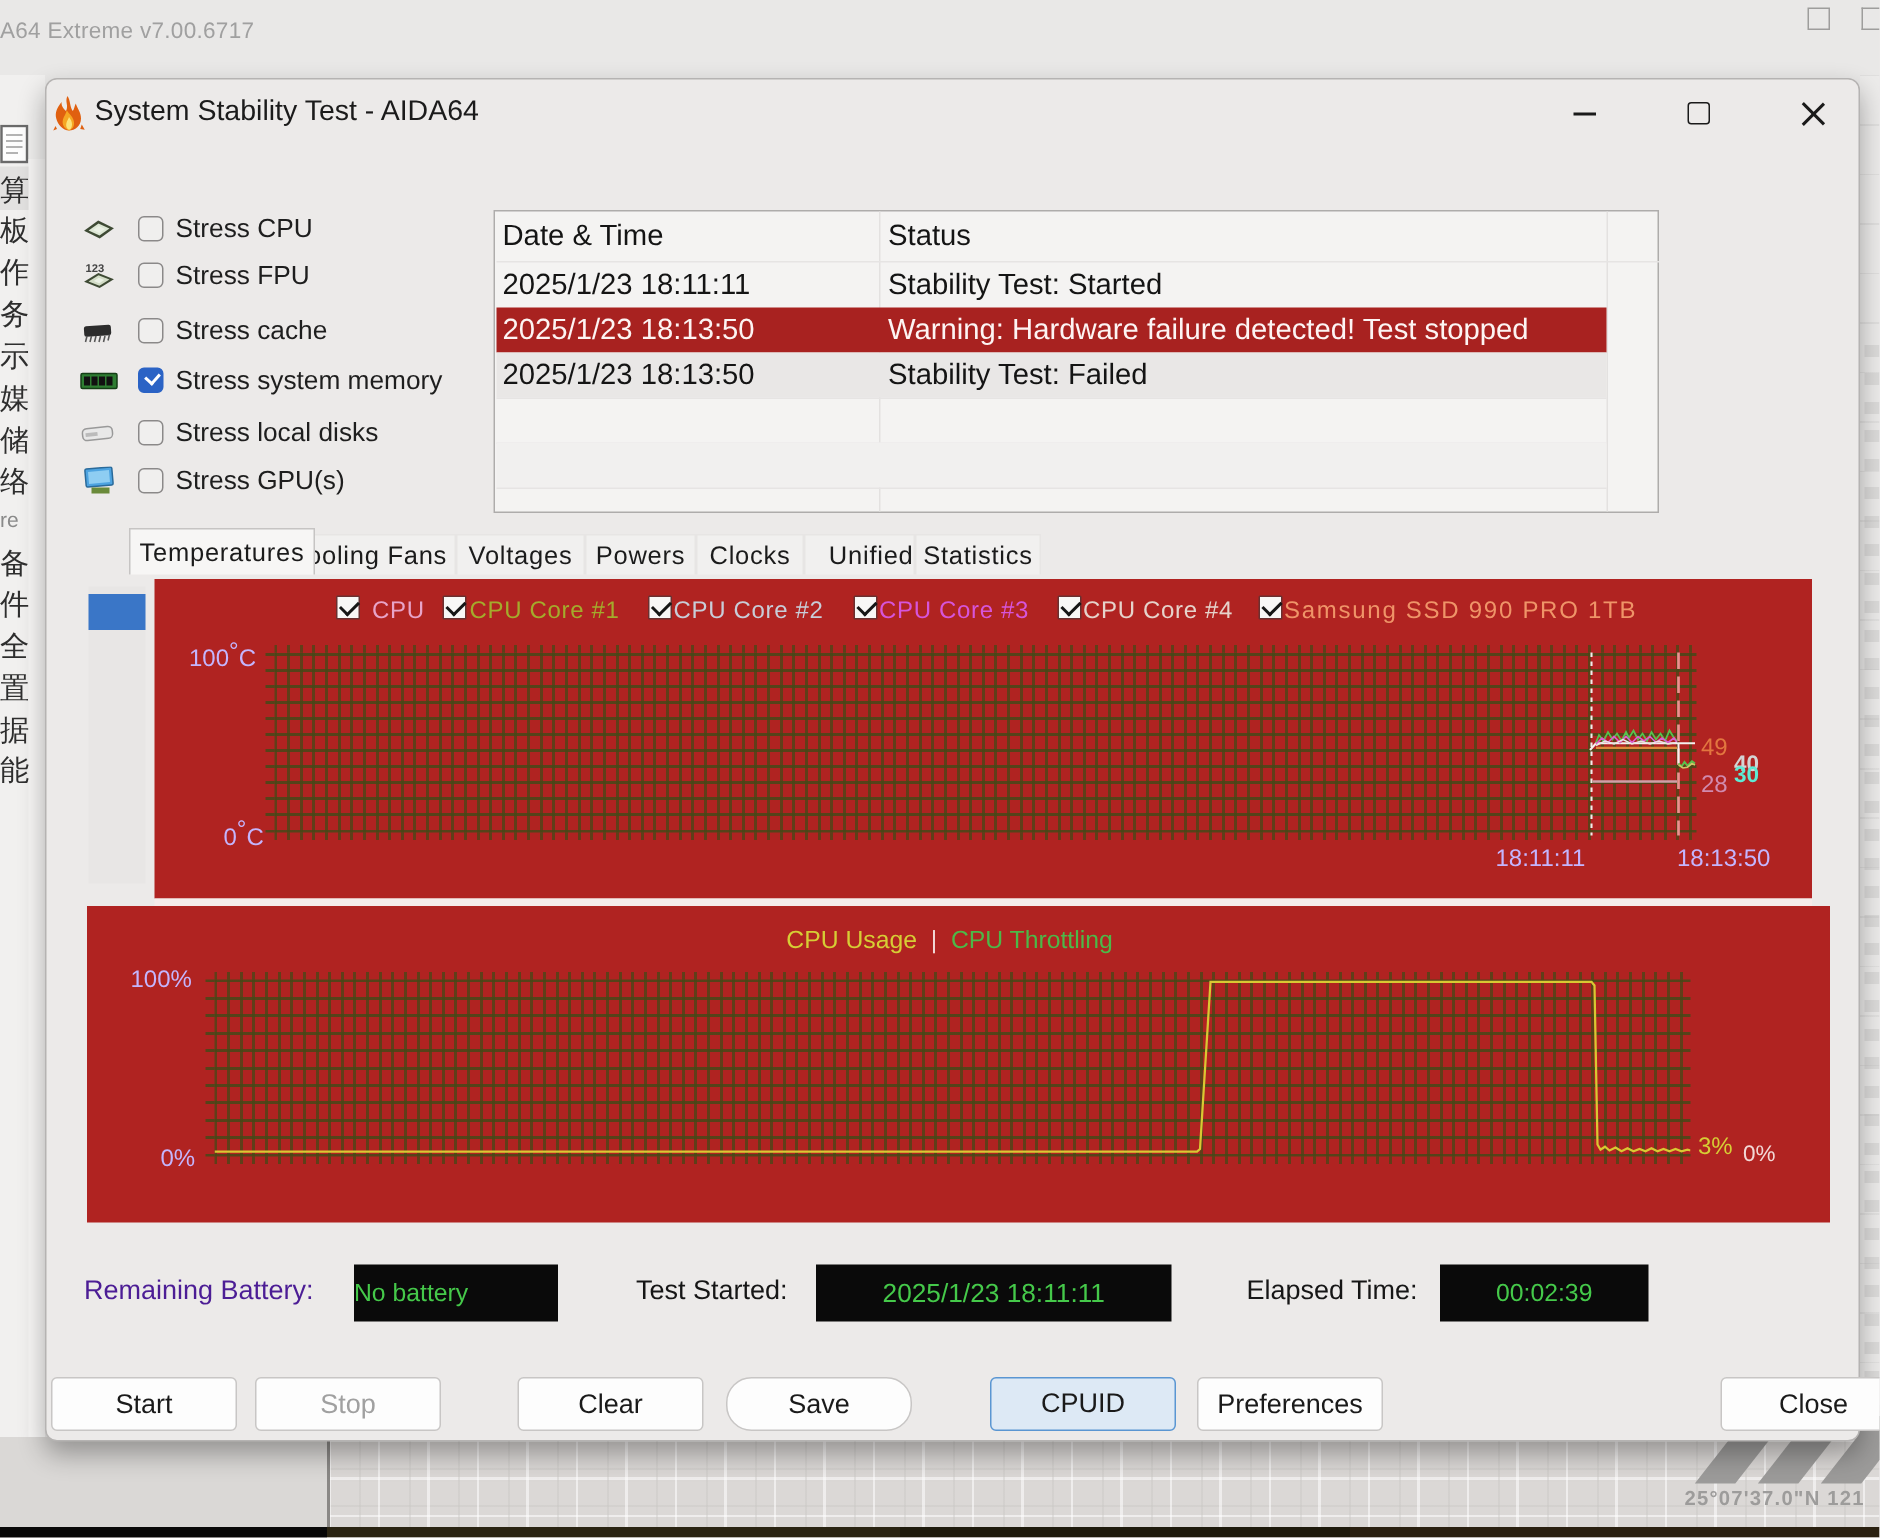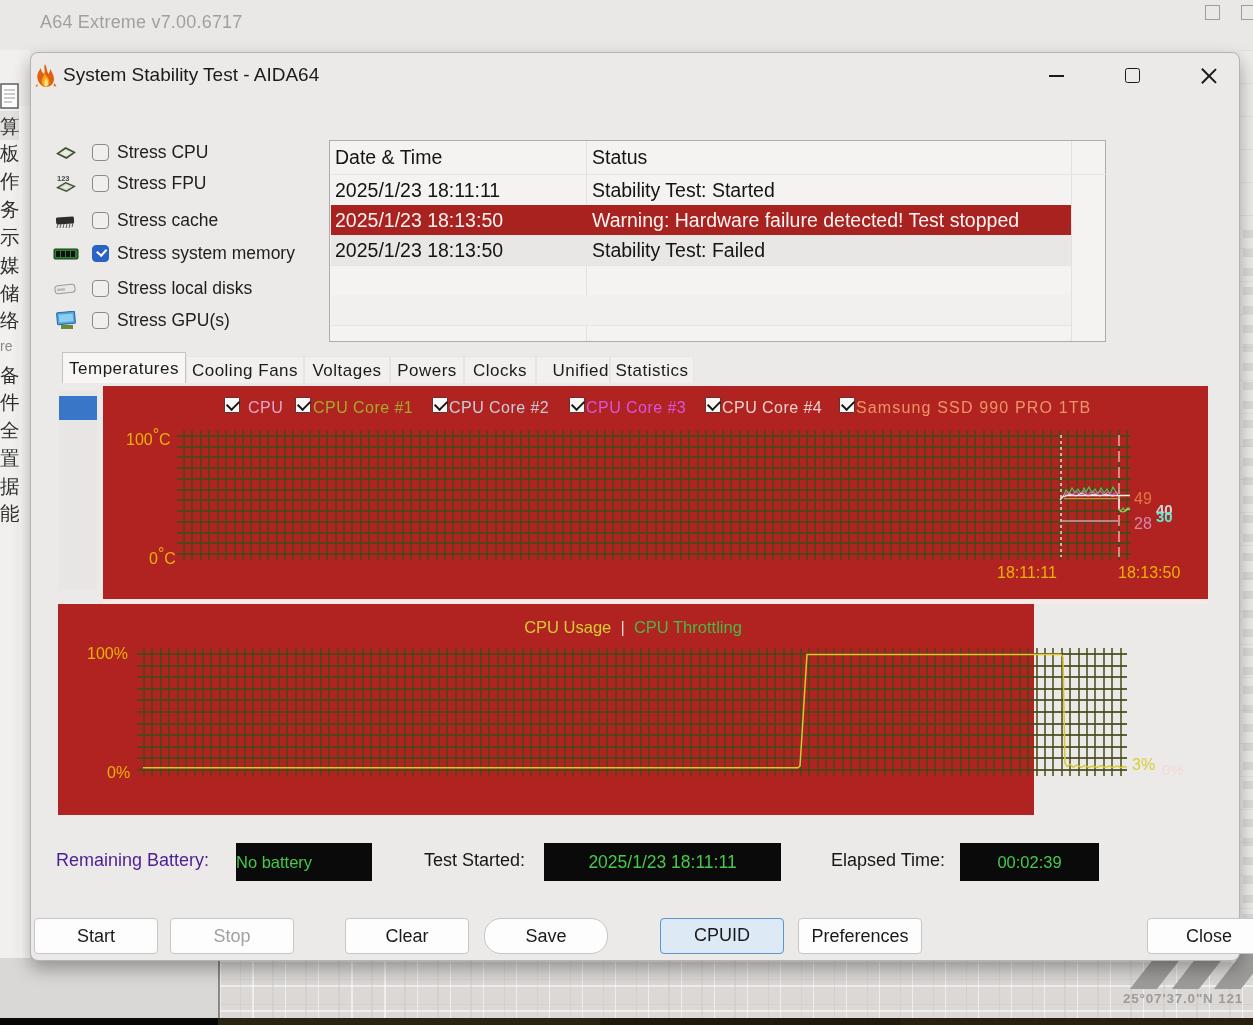--- a/index.html
+++ b/index.html
@@ -1,21 +1,21 @@
 <!DOCTYPE html>
 <html><head>
 <meta charset="utf-8">
 <style>
 * { margin:0; padding:0; box-sizing:border-box; }
 html,body { width:1253px; height:1025px; overflow:hidden; }
 body { font-family:"Liberation Sans", sans-serif; background:#e9e8e7; position:relative; }
 .abs { position:absolute; }
 
 
-#bgtitle { left:0; top:12px; font-size:18px; color:#a0a0a0; letter-spacing:0.2px;margin-left:40px; }
+#bgtitle { left:0; top:12px; font-size:15px; color:#a0a0a0; letter-spacing:0.2px; }
 .topsq { top:5px; width:15px; height:15px; border:1.6px solid #9e9d9c; background:transparent; }
 #leftcol { left:0; top:50px; width:30px; height:908px; background:#f1f0ef; }
 #lefticon { left:0; top:83px; width:21px; height:27px; }
 .zh { position:absolute; left:0px; width:28px; text-align:left; font-size:19.5px; color:#2e2e2e; }
 #rightsliver { left:1240px; top:50px; width:13px; height:920px; background:repeating-linear-gradient(to bottom, rgba(120,120,120,0.10) 0 1px, transparent 1px 33px), #eceBea; }
 
 
 #wallL { left:0; top:958px; width:219px; height:60px; background:#dad8d6; }
 #wallR { left:219px; top:935px; width:1034px; height:83px;
   background:
@@ -50,46 +50,46 @@
 #tbl { left:298px; top:87px; width:777px; height:202px; background:#f4f3f2; border:1px solid #aeacab; font-size:19.5px; color:#141414; }
 .trow { position:absolute; left:1px; width:775px; height:30px; line-height:30px; }
 .c1 { position:absolute; left:4px; }
 .c2 { position:absolute; left:261px; }
 #tbl .hdr { top:0; height:33px; line-height:33px;padding-left:28px; }
 .vline { position:absolute; top:0; width:1px; height:200px; background:#e3e1e0; }
 .hline { position:absolute; left:1px; width:740px; height:1px; background:#e6e4e3; }
 
 
 .tab { position:absolute; top:303px; height:27px; line-height:27px; font-size:17px; letter-spacing:0.5px; color:#1b1b1b; text-align:center; background:#f1f0ef; border:1px solid #e7e5e4; border-bottom:none; }
-.tabactive { top:299px; height:31px; line-height:31px; background:#f7f6f5; border:1px solid #c6c4c3; border-bottom:none; z-index:3; }
+.tabactive { top:299px; height:31px; line-height:31px; background:#f7f6f5; border:1px solid #c6c4c3; border-bottom:none; z-index:3;margin-left:24px; }
 
 
 #slider { left:28px; top:338px; width:38px; height:198px; background:#e8e6e5; }
 #sliderthumb { left:0px; top:5px; width:38px; height:24px; background:#3a76c7; position:absolute; }
 #chart1 { left:72px; top:333px; width:1105px; height:213px; background:#b02321; }
-#chart2 { left:27px; top:551px; width:976px; height:211px; background:#b02321; }
+#chart2 { left:27px; top:551px; width:1162px; height:211px; background:#b02321; }
 #gapstrip { left:72px; top:546px; width:1105px; height:5px; background:#f6ebea; }
 .plot { position:absolute;
   background:
    repeating-linear-gradient(to right, rgba(68,72,22,0.74) 0 2px, transparent 2px 8.42px),
    repeating-linear-gradient(to bottom, rgba(70,72,24,0.85) 0 2px, transparent 2px 10.73px);
 }
 .plotB { background:
    repeating-linear-gradient(to right, rgba(68,72,22,0.74) 0 2px, transparent 2px 8.42px),
    repeating-linear-gradient(to bottom, rgba(70,72,24,0.85) 0 2px, transparent 2px 11.6px); }
 .plot:before { content:""; position:absolute; left:0; top:-5px; width:100%; height:5px;
   background:repeating-linear-gradient(to right, rgba(68,72,22,0.74) 0 2px, transparent 2px 8.42px); }
 .plot:after { content:""; position:absolute; left:-6px; top:0; width:6px; height:100%;
   background:repeating-linear-gradient(to bottom, rgba(70,72,24,0.85) 0 2px, transparent 2px 10.73px); }
 .plotB:after { background:repeating-linear-gradient(to bottom, rgba(70,72,24,0.85) 0 2px, transparent 2px 11.6px); }
 .nubs { position:absolute; height:5px; background:repeating-linear-gradient(to right, rgba(68,72,22,0.74) 0 2px, transparent 2px 8.42px); }
 .legcb { position:absolute; width:16px; height:16px; background:#f8f7f6; border:1px solid #6a3030; border-radius:1px; }
 .legcb:after { content:""; position:absolute; left:2.2px; top:1.8px; width:10px; height:6px; border-left:2.6px solid #161616; border-bottom:2.6px solid #161616; transform:rotate(-45deg); }
 .leglab { position:absolute; top:13px; font-size:16px; letter-spacing:0.45px; white-space:nowrap; }
-.wlab { position:absolute; color:#eab308; font-size:15px; }
+.wlab { position:absolute; color:#c4b5fd; font-size:15px; }
 </style>
 </head>
 <body>
 
 <div class="abs" id="bgtitle">A64 Extreme v7.00.6717</div>
 <div class="abs topsq" style="left:1205px;"></div>
 <div class="abs topsq" style="left:1241px; width:12px; border-right:none;"></div>
 <div class="abs" id="leftcol"></div>
 <div class="abs" id="lefticon">
   <svg width="21" height="27" viewBox="0 0 21 27">

